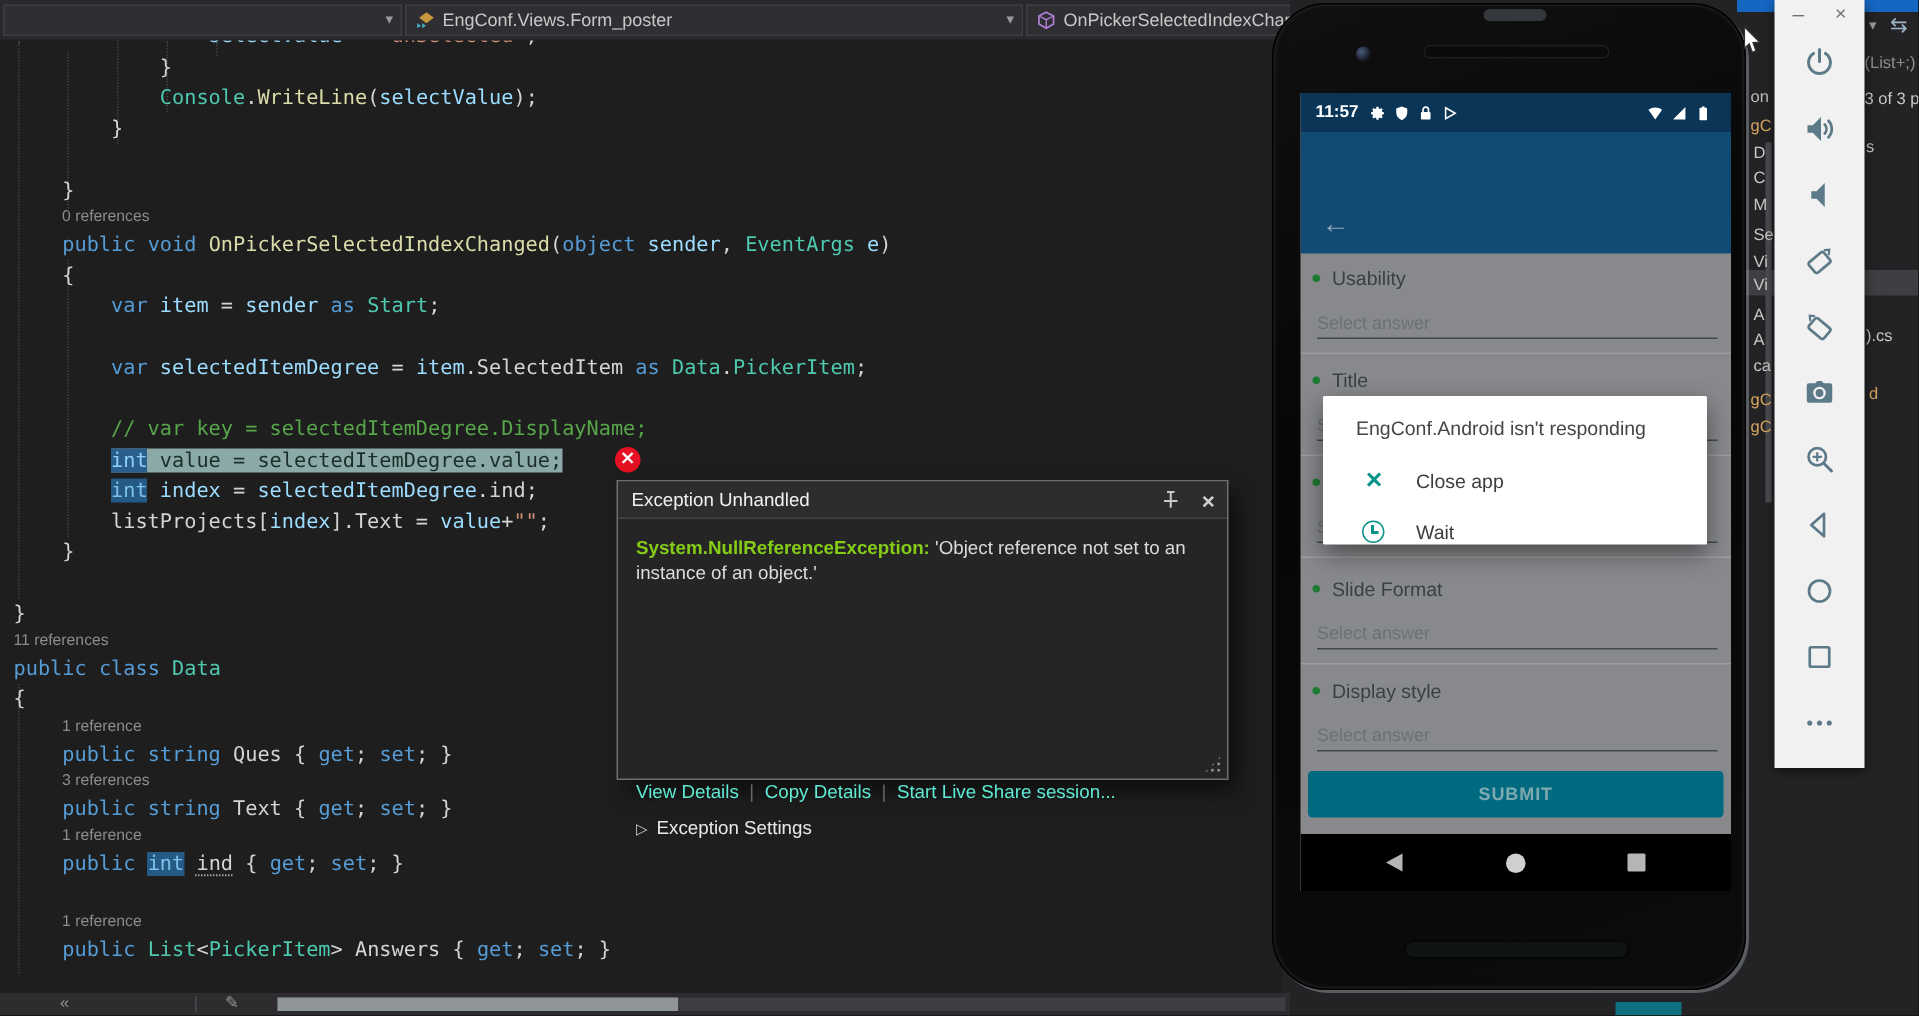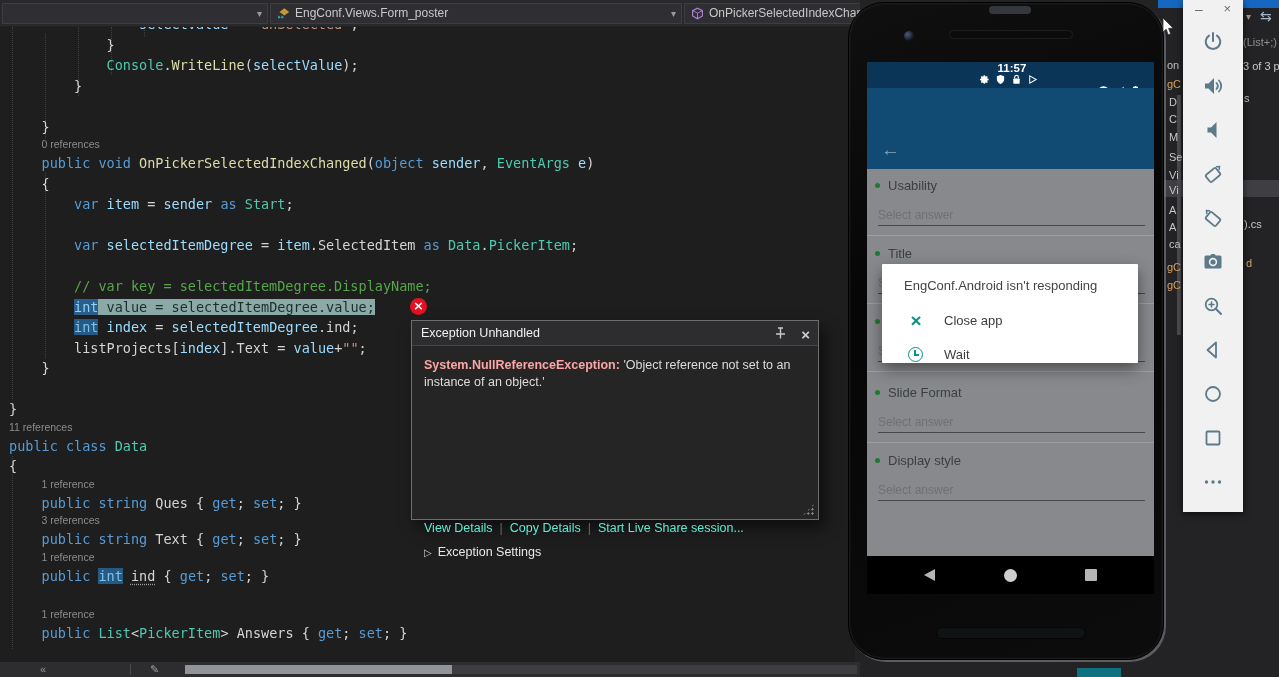--- a/index.html
+++ b/index.html
@@ -49,42 +49,42 @@
   #teal-frag { position:absolute; left:1077px; top:668px; width:44px; height:9px; background:#0f7080; }
 
   
   #exc-popup { position:absolute; left:411px; top:320px; width:408px; height:200px;
     background:#252526; border:1px solid #6e6e6e; box-shadow:6px 8px 14px rgba(0,0,0,.55); z-index:20; }
   #exc-title-bar { height:25px; background:#2d2d30; border-bottom:1px solid #444;
     color:#f1f1f1; font-size:12.5px; line-height:24px; padding-left:9px; position:relative; }
   #exc-pin { position:absolute; right:30px; top:4px; width:16px; height:16px; }
   #exc-close { position:absolute; right:8px; top:2px; color:#d0d0d0; font-size:15px; font-weight:bold; }
   #exc-body { padding:11px 12px; color:#dcdcdc; font-size:12.5px; line-height:17px; }
-  #exc-body b { color:#fca5a5; }
+  #exc-body b { color:#84cc16; }
   #exc-links { position:absolute; left:12px; top:200px; font-size:12.5px; color:#555; }
   #exc-links a { color:#5eead4; text-decoration:none; }
   #exc-links .sep { color:#666; margin:0 7px; }
   #exc-settings { position:absolute; left:12px; top:224px; color:#e8e8e8; font-size:12.5px; }
   #exc-settings .tri { color:#cccccc; font-size:10px; margin-right:6px; }
   #exc-grip { position:absolute; right:3px; bottom:3px; width:13px; height:13px;
     background-image:radial-gradient(#8a8a8a 1px, transparent 1.2px); background-size:4.2px 4.2px;
     clip-path:polygon(100% 0, 100% 100%, 0 100%); }
 
   
   #phone { position:absolute; left:848px; top:2px; width:316px; height:658px; border-radius:36px;
     background:linear-gradient(160deg,#101010,#060606 40%,#0c0c0c);
     border:1px solid #000; box-shadow:2px 2px 0 rgba(155,162,168,.45), inset 0 0 3px #333; z-index:10; }
   #notch-pill { position:absolute; left:140px; top:3px; width:42px; height:8px; border-radius:5px; background:#34383c; }
   #camera-dot { position:absolute; left:55px; top:28px; width:10px; height:10px; border-radius:50%;
     background:radial-gradient(circle at 35% 35%, #4a5a7a, #10141d 70%); }
   #earpiece { position:absolute; left:100px; top:27px; width:124px; height:9px; border-radius:5px; background:#0b0b0b; border:1px solid #1e1e1e; }
   #bottom-speaker { position:absolute; left:87px; top:624px; width:150px; height:12px; border-radius:7px; background:#101314; border:1px solid #050505; }
   #screen { position:absolute; left:18px; top:59px; width:287px; height:532px; background:#87898c; overflow:hidden; }
   #status-bar { position:absolute; left:0; top:0; width:287px; height:26px; background:#0a3557;
-    display:flex; align-items:center; color:#fff;flex-direction:column; }
+    display:flex; align-items:center; color:#fff; }
   #status-time { font-size:11.5px; font-weight:bold; margin-left:10px; margin-right:7px; }
   .st-ic { width:11px; height:11px; margin-right:5px; }
   .st-ic svg { width:11px; height:11px; display:block; }
   #status-right { margin-left:auto; margin-right:8px; display:flex; align-items:center; }
   #app-bar { position:absolute; left:0; top:26px; width:287px; height:81px; background:#114a72; }
   #back-arrow { position:absolute; left:14px; bottom:8px; color:#8fa6b5; font-size:19px; }
   #phone-content { position:absolute; left:0; top:107px; width:287px; height:387px; }
   .field { position:absolute; left:0; width:287px; height:67px; }
   .field.sep { border-bottom:1px solid rgba(255,255,255,.18); }
   .f-label { position:absolute; left:8px; top:9px; color:#3b3f42; font-size:13px; }
@@ -319,20 +319,21 @@
               <div class="f-label"><span class="dot"></span>Slide Format</div>
               <div class="f-ph">Select answer</div>
               <div class="f-line"></div>
             </div>
             <div class="field" style="top: 275px;">
               <div class="f-label"><span class="dot"></span>Display style</div>
               <div class="f-ph">Select answer</div>
               <div class="f-line"></div>
             </div>
           </div>
+        <div id="submit-btn">SUBMIT</div>
         <div id="anr-dialog">
           <div id="anr-title">EngConf.Android isn't responding</div>
           <div id="anr-actions">
               <div class="anr-row" style="top: 40px;">
                 <div class="anr-ic anr-x">×</div>
                 <div class="anr-label">Close app</div>
               </div>
               <div class="anr-row" style="top: 74px;">
                 <div class="anr-ic">
                   <span class="clock"></span>

